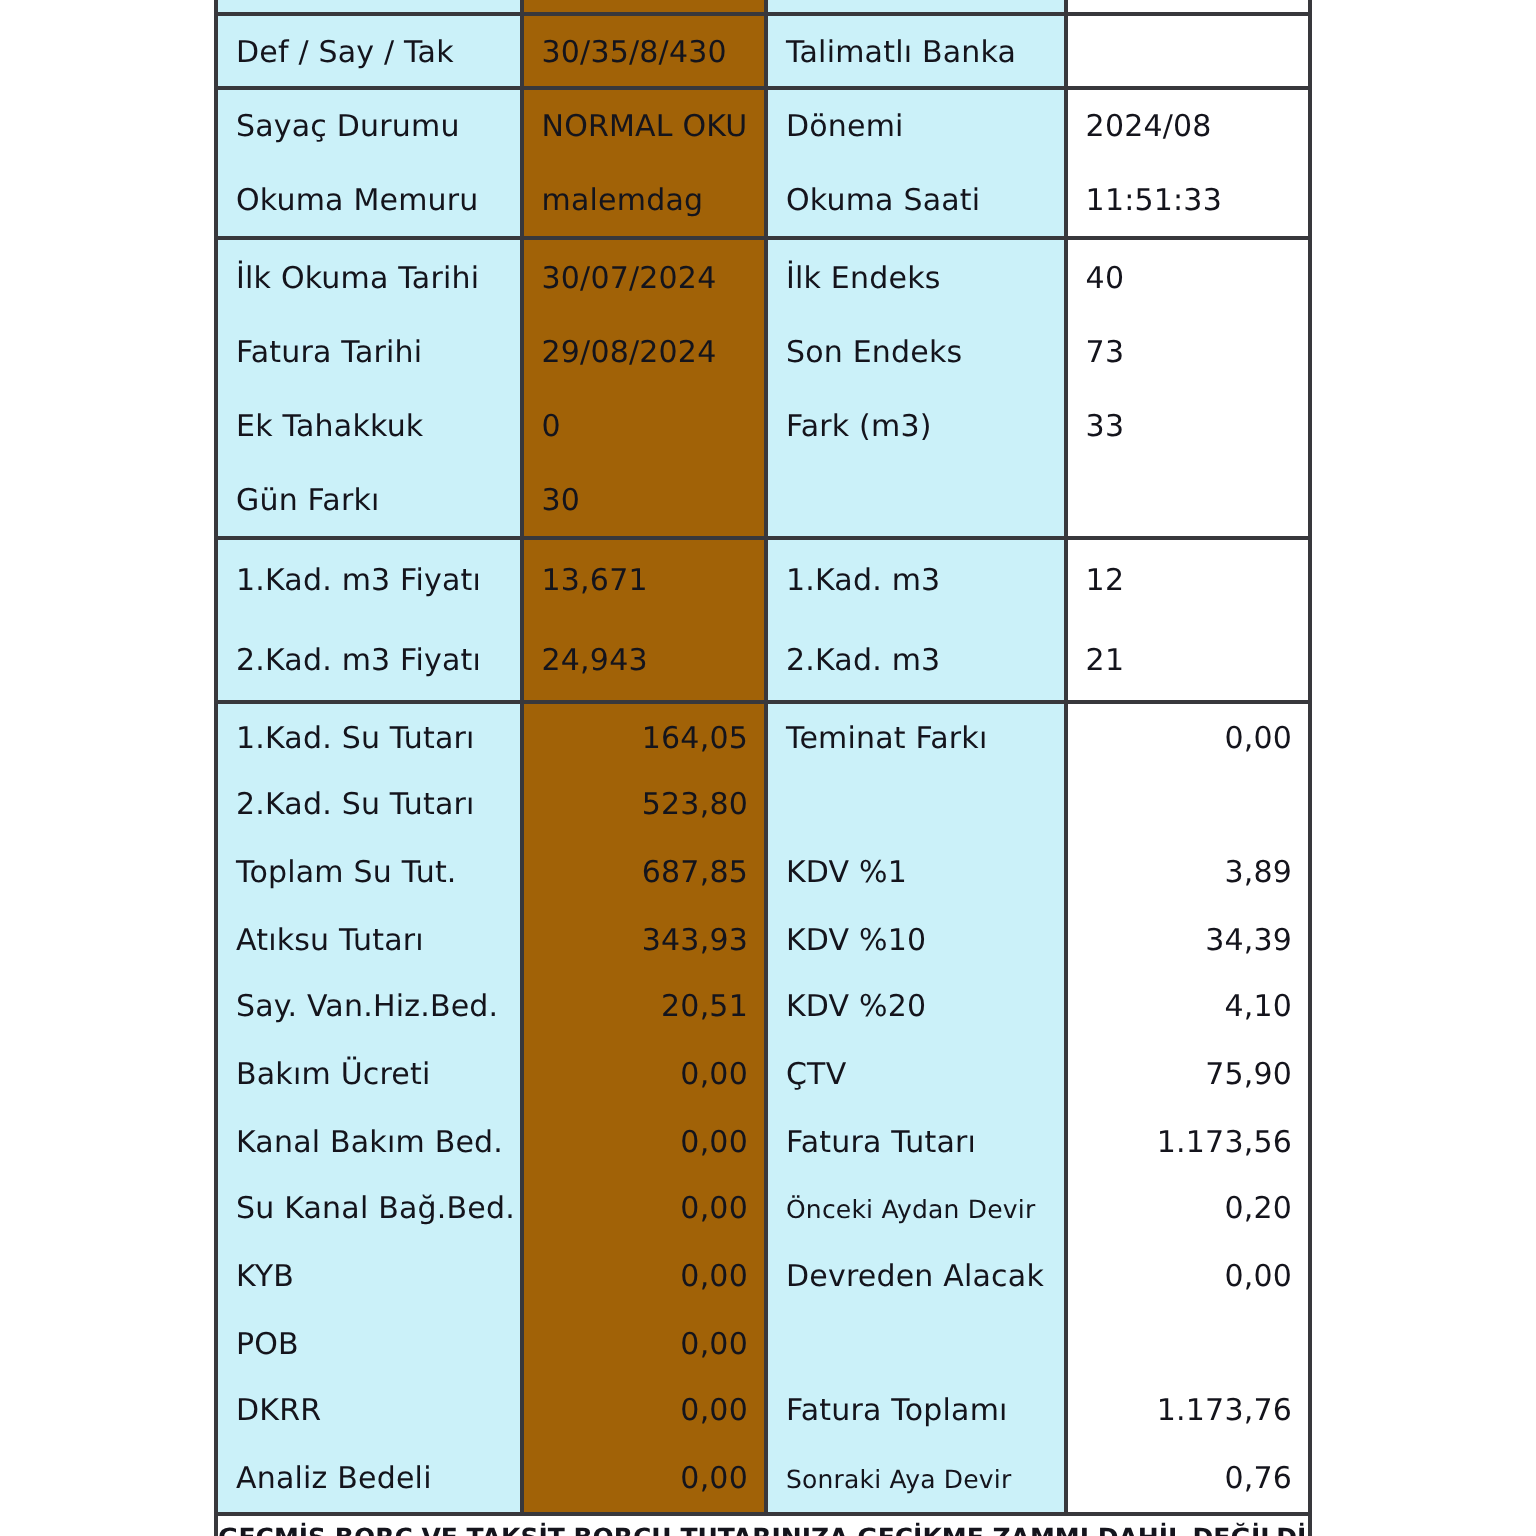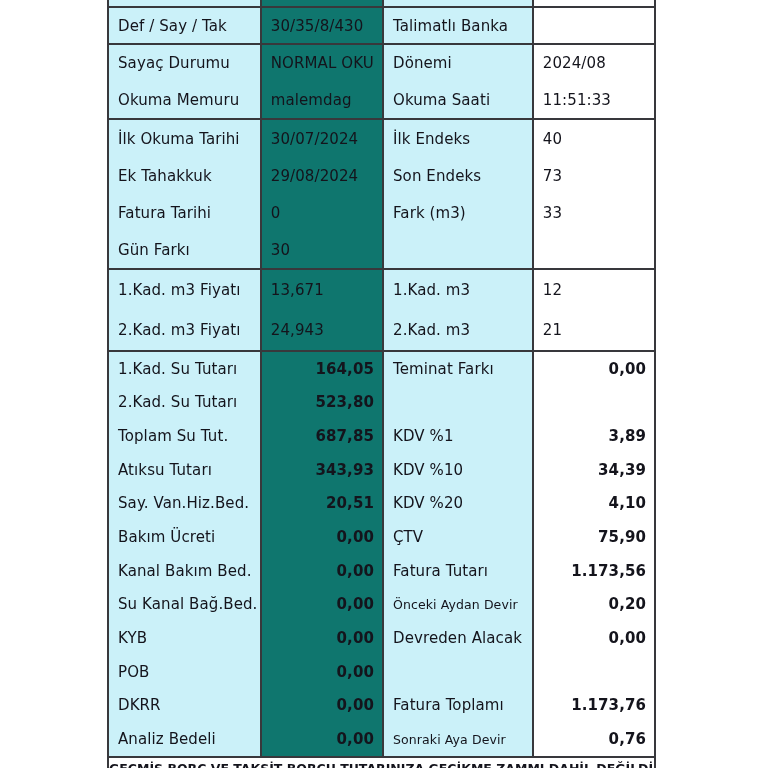--- a/index.html
+++ b/index.html
@@ -25,34 +25,34 @@
     display: flex;
     flex-direction: row;
     border-top: 2px solid #38383c;
   }
   .section.no-top { border-top: none; }
   .col {
     display: grid;
     box-sizing: border-box;
   }
   .c1 { width: 153px; background: #cbf1f9; }
-  .c2 { width: 124px; background: #0f766e; border-left: 2px solid #38383c; }
+  .c2 { width: 124px; background: #a16207; border-left: 2px solid #38383c; }
   .c3 { width: 152px; background: #cbf1f9; border-left: 2px solid #38383c; }
   .c4 { width: 124px; background: #ffffff; border-left: 2px solid #38383c; }
   .cell {
     display: flex;
     align-items: center;
     font-size: 15px;
     letter-spacing: 0.1px;
     white-space: nowrap;
     overflow: hidden;
   }
   .cell.lab { padding-left: 9px; }
   .cell.val-l { padding-left: 9px; }
-  .cell.val-r { justify-content: flex-end; padding-right: 8px; font-weight: bold; }
+  .cell.val-r { justify-content: flex-end; padding-right: 8px; }
   .cell.small { font-size: 12.5px; }
   .sliver { height: 6px; }
   .s-ids  .col { grid-template-rows: repeat(1, 1fr); height: 35px; }
   .s-meter .col { grid-template-rows: repeat(2, 1fr); height: 73px; }
   .s-dates .col { grid-template-rows: repeat(4, 1fr); height: 148px; }
   .s-prices .col { grid-template-rows: repeat(2, 1fr); height: 80px; }
   .s-charges .col { grid-template-rows: repeat(12, 1fr); height: 404px; }
   .footer {
     border-top: 2px solid #38383c;
     height: 30px;
@@ -107,22 +107,22 @@
     </div>
     <div class="col c4">
       <div class="cell val-l">2024/08</div>
       <div class="cell val-l">11:51:33</div>
     </div>
   </div>
 
   <div class="section s-dates">
     <div class="col c1">
       <div class="cell lab">İlk Okuma Tarihi</div>
+      <div class="cell lab">Fatura Tarihi</div>
       <div class="cell lab">Ek Tahakkuk</div>
-      <div class="cell lab">Fatura Tarihi</div>
       <div class="cell lab">Gün Farkı</div>
     </div>
     <div class="col c2">
       <div class="cell val-l">30/07/2024</div>
       <div class="cell val-l">29/08/2024</div>
       <div class="cell val-l">0</div>
       <div class="cell val-l">30</div>
     </div>
     <div class="col c3">
       <div class="cell lab">İlk Endeks</div>

